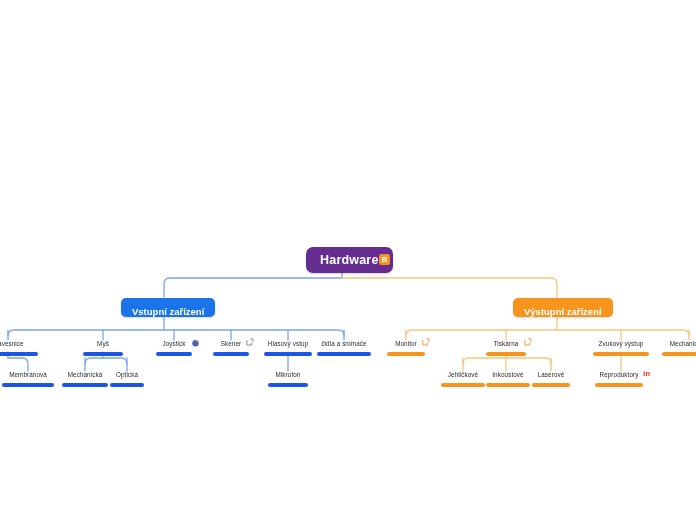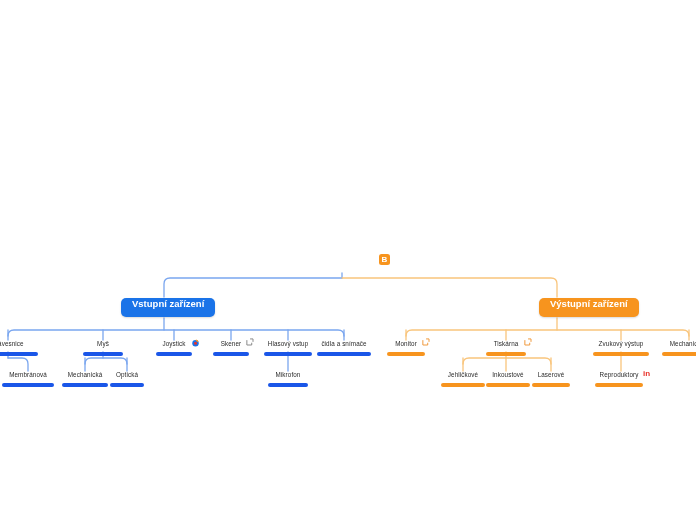--- a/index.html
+++ b/index.html
@@ -47,21 +47,21 @@
     letter-spacing: .2px;
     border-radius: 7px;
     padding: 0 14px;
     height: 26px;
     box-shadow: 0 1px 2px rgba(0,0,0,.18);
   }
 
   
   .node.pill {
     display: flex;
-    align-items: flex-start;
+    align-items: flex-end;
     justify-content: center;
     color: #ffffff;
     font-size: 9.5px;
     font-weight: bold;
     border-radius: 5px;
     padding: 0 11px;
     height: 19px;
     box-shadow: 0 1px 2px rgba(0,0,0,.15);
   }
   .node.pill.blue   { background: #1a73e8; }
@@ -161,27 +161,30 @@
       <path d="M506,352 L506,358" stroke="#f9c57c"></path>
       <path d="M463,364 Q463,358 469,358 L545,358 Q551,358 551,364" stroke="#f9c57c"></path>
       <path d="M463,358 L463,371" stroke="#f9c57c"></path>
       <path d="M506,358 L506,371" stroke="#f9c57c"></path>
       <path d="M551,358 L551,371" stroke="#f9c57c"></path>
 
       <path d="M621,352 L621,371" stroke="#f9c57c"></path>
     </g>
   </svg>
 
+  <div class="node root" style="left:306px; top:247px;">
+    <span>Hardware</span>
+  </div>
   <span class="icon icon-blogger" style="position:absolute; left:379px; top:254px;">B</span>
 
   <div class="node pill blue" style="left:121px; top:298px;">
     <span>Vstupní zařízení</span>
   </div>
 
-  <div class="node pill orange" style="left:539px; top:298px;">
+  <div class="node pill orange" style="left:513px; top:298px;">
     <span>Výstupní zařízení</span>
   </div>
 
   <div class="node leaf blue" style="left:-22px; top:338px; width:60px;">
     <div class="leaf-row">
       <span class="leaf-text">Klávesnice</span>
     </div>
     <div class="leaf-bar"></div>
   </div>
 

